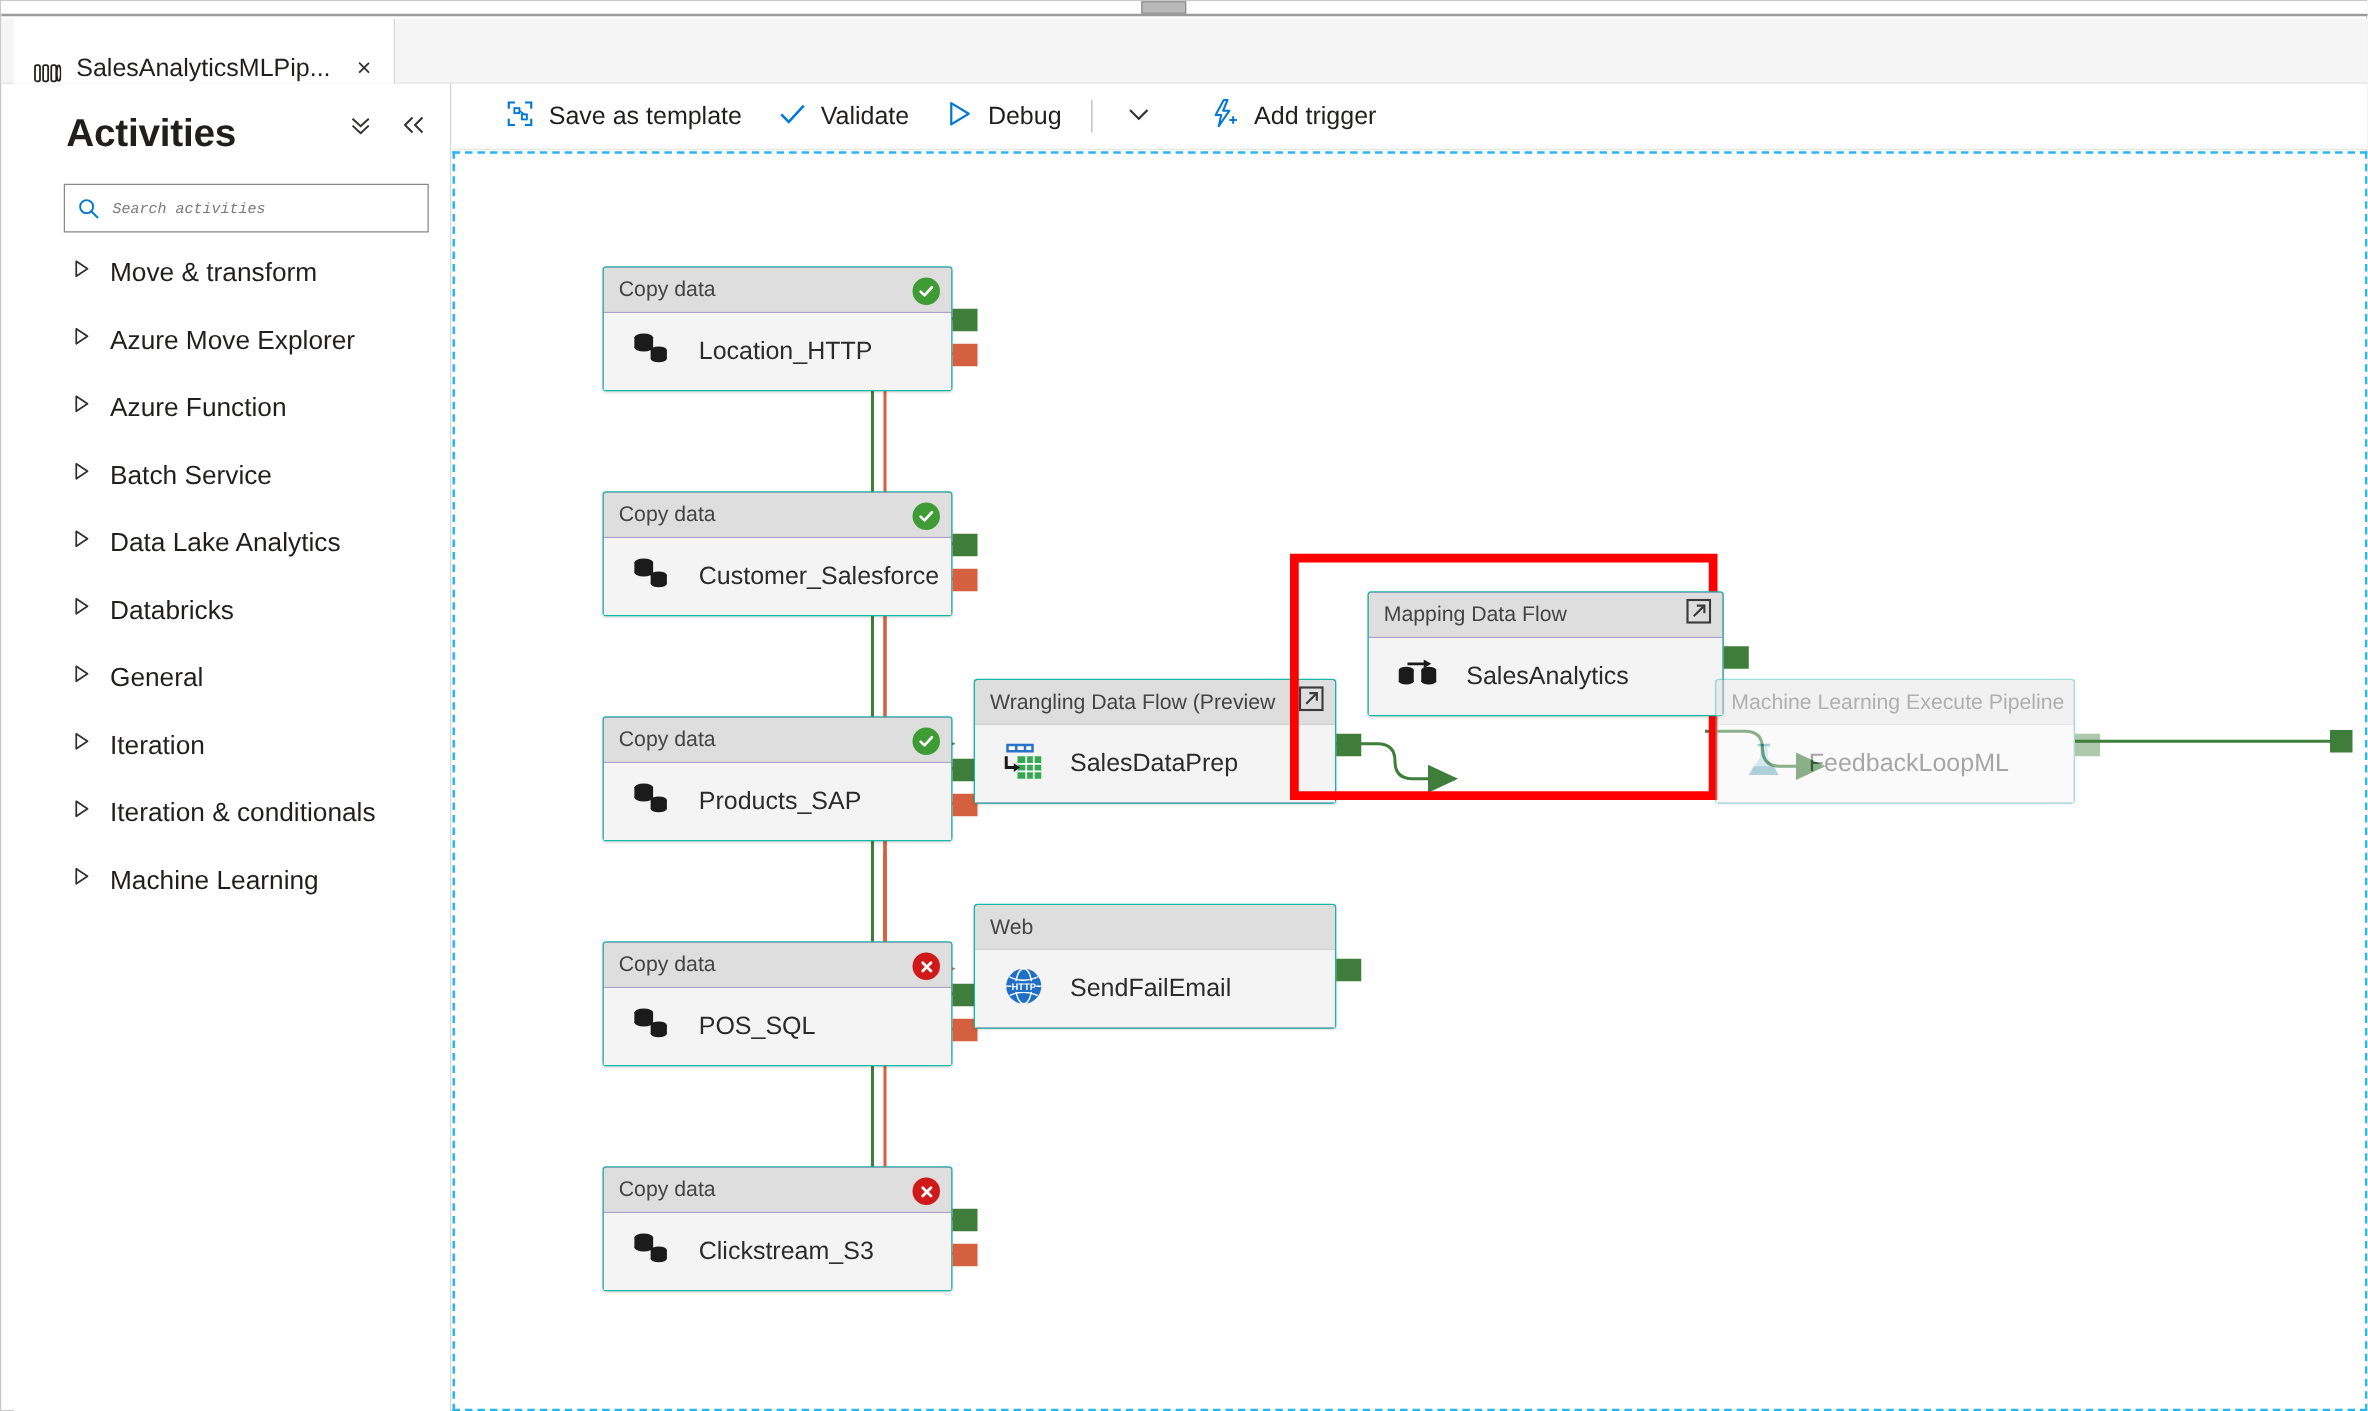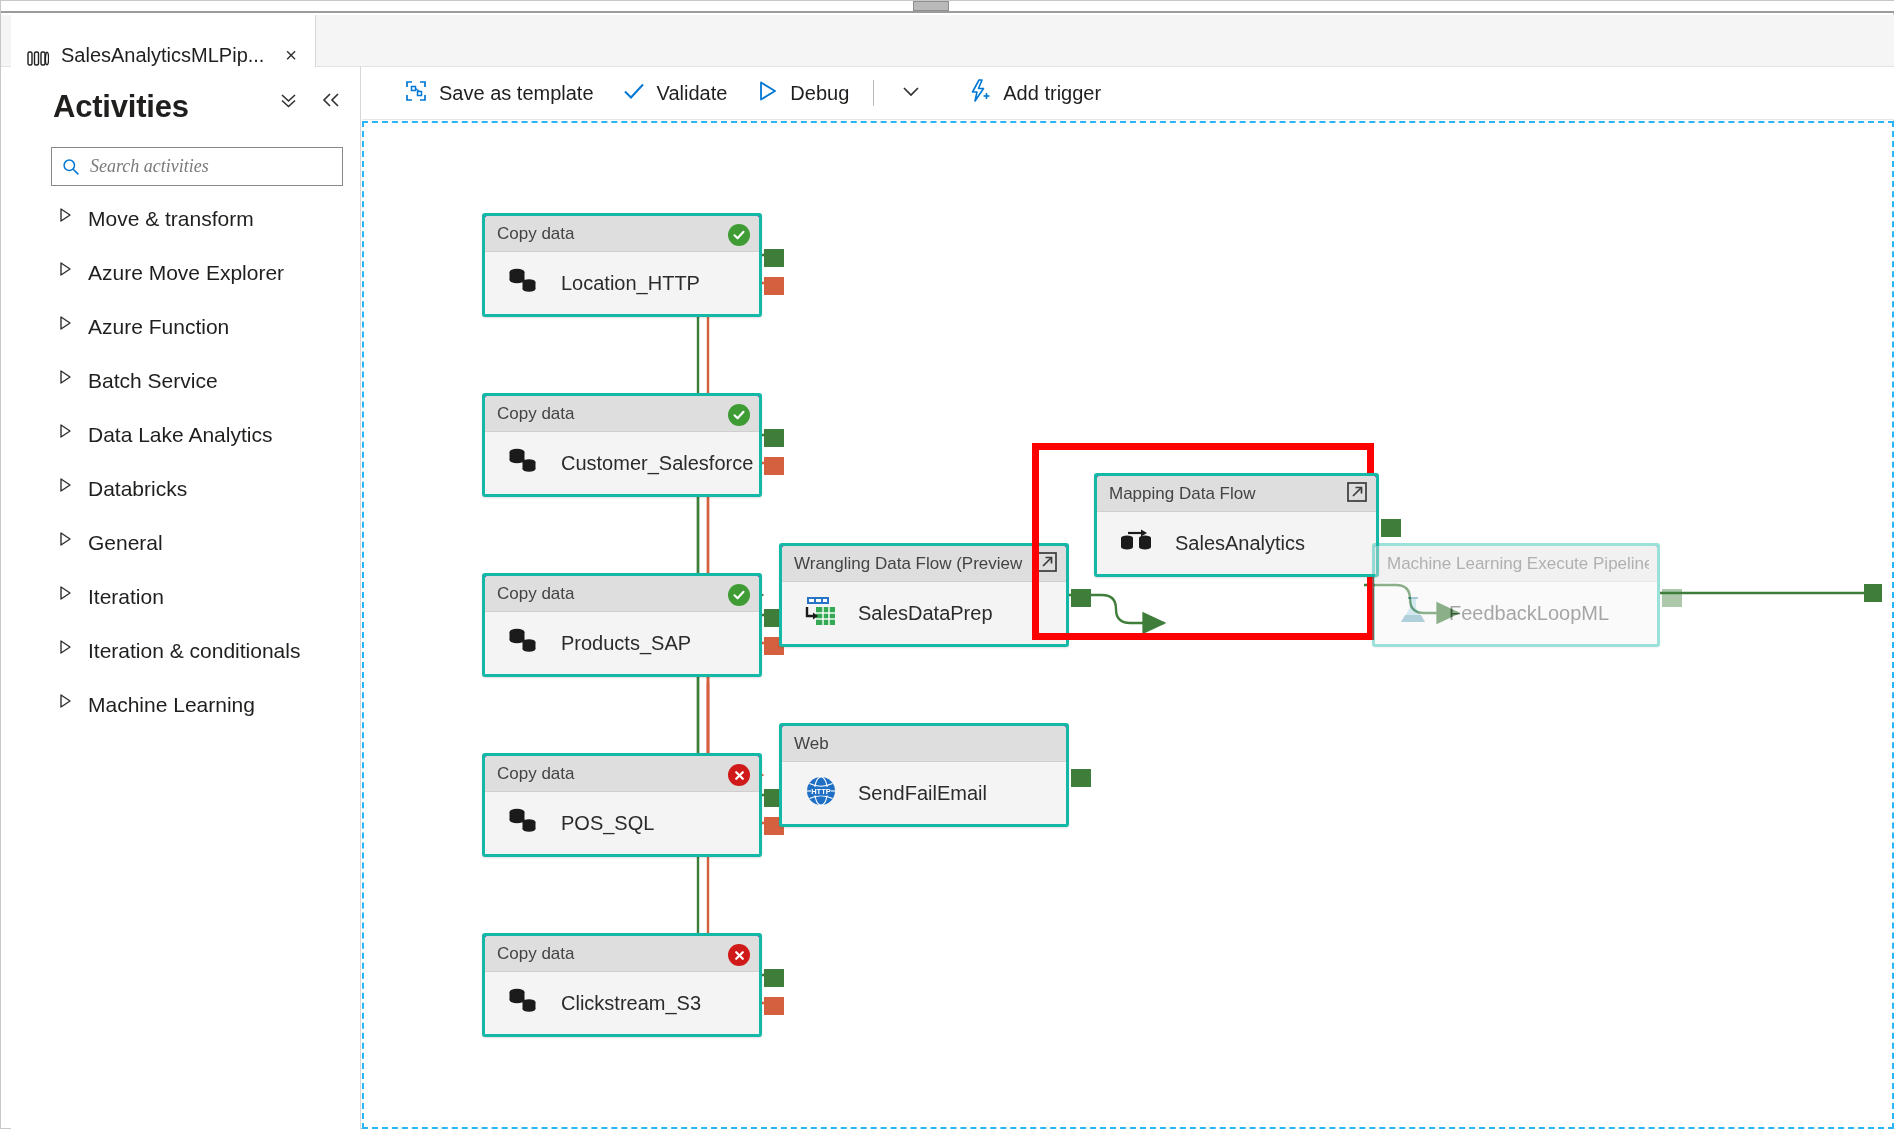--- a/index.html
+++ b/index.html
@@ -104,22 +104,22 @@
     border: 1px solid #8a8886;
     background: #ffffff;
     display: flex; align-items: center;
     padding: 0 8px 0 10px;
     gap: 8px;
   }
   .search-icon { flex: 0 0 auto; width: 18px; height: 18px; display:block; }
   .search-input {
     border: none; outline: none;
     background: transparent;
-    font-family: Liberation Serif, serif;
-    font-size: 18px;
+    font-family: Liberation Mono, monospace;
+    font-size: 12px;
     font-style: italic;
     color: #6d28d9;
     width: 100%;
   }
   .search-input::placeholder { color:#7a7a7a; font-style: italic; }
 
   .act-list {
     position: absolute; left: 40px; top: 140px;
     width: 300px;
   }
@@ -176,21 +176,21 @@
   }
   .canvas-inner { position:absolute; inset:0; }
 
   svg.wires { position:absolute; left:0; top:0; width:100%; height:100%; pointer-events:none; }
 
   
   .node {
     position: absolute;
     width: 280px;
     background: #4c1d95;
-    border: 3px solid #14b8a6;
+    border: 1px solid #14b8a6;
     border-radius: 3px;
     box-shadow: 0 1px 2px rgba(0,0,0,0.13);
   }
   .node-head {
     height: 36px;
     background: #dedede;
     border-bottom: 1px solid #cfcfcf;
     display: flex; align-items: center;
     padding: 0 8px 0 12px;
     gap: 6px;

